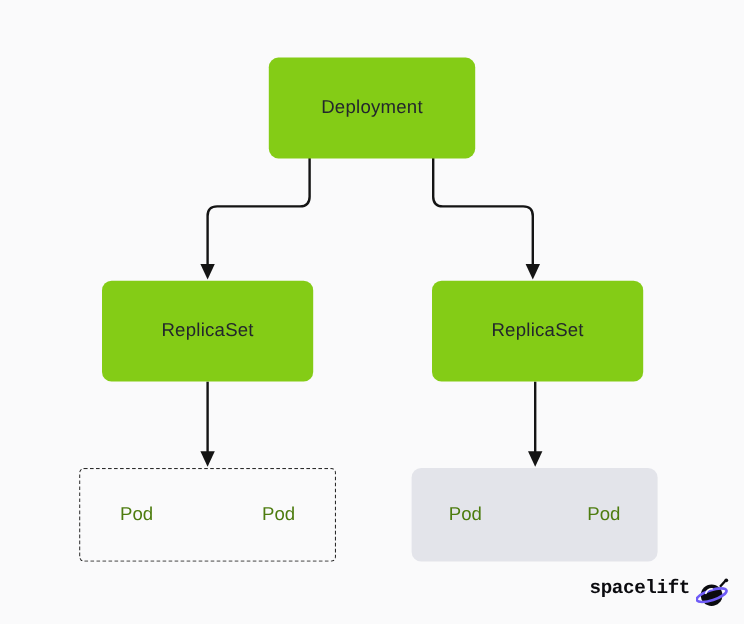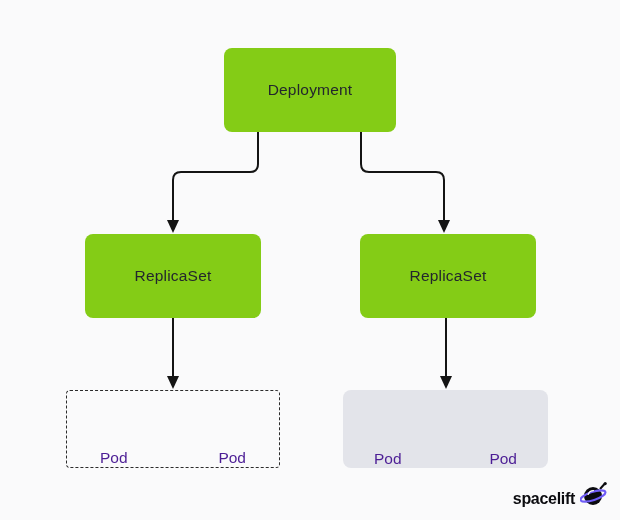--- a/index.html
+++ b/index.html
@@ -32,23 +32,23 @@
     font-size: 15.5px;
     letter-spacing: 0.2px;
   }
   .node-deployment { left: 224px; top: 48px;  width: 172px; height: 84px; }
   .node-rs-left    { left: 85px;  top: 234px; width: 176px; height: 84px; }
   .node-rs-right   { left: 360px; top: 234px; width: 176px; height: 84px; }
 
   .pod-group {
     position: absolute;
     display: flex;
-    align-items: flex-end;
+    align-items: center;
     justify-content: space-between;
-    color: #4c1d95;
+    color: #4d7c0f;
     font-size: 15.5px;
     box-sizing: border-box;
   }
   .pod-group-dashed {
     left: 66px; top: 390px; width: 214px; height: 78px;
     border: 1.5px dashed #2b2b2b;
     border-radius: 4px;
     background: transparent;
     padding: 0 33px;
   }
@@ -58,22 +58,23 @@
     border-radius: 8px;
     padding: 0 31px;
   }
   .pod-label { display: inline-block; }
 
   .brand {
     position: absolute;
     right: 12px;
     bottom: 12px;
     display: flex;
-    align-items: flex-end;
+    align-items: flex-start;
     gap: 5px;
+    font-family: Liberation Mono, monospace;
   }
   .brand-text {
     font-size: 16px;
     font-weight: 700;
     color: #0b0b0f;
     letter-spacing: -0.3px;
   }
 </style>
 </head>
 <body>

